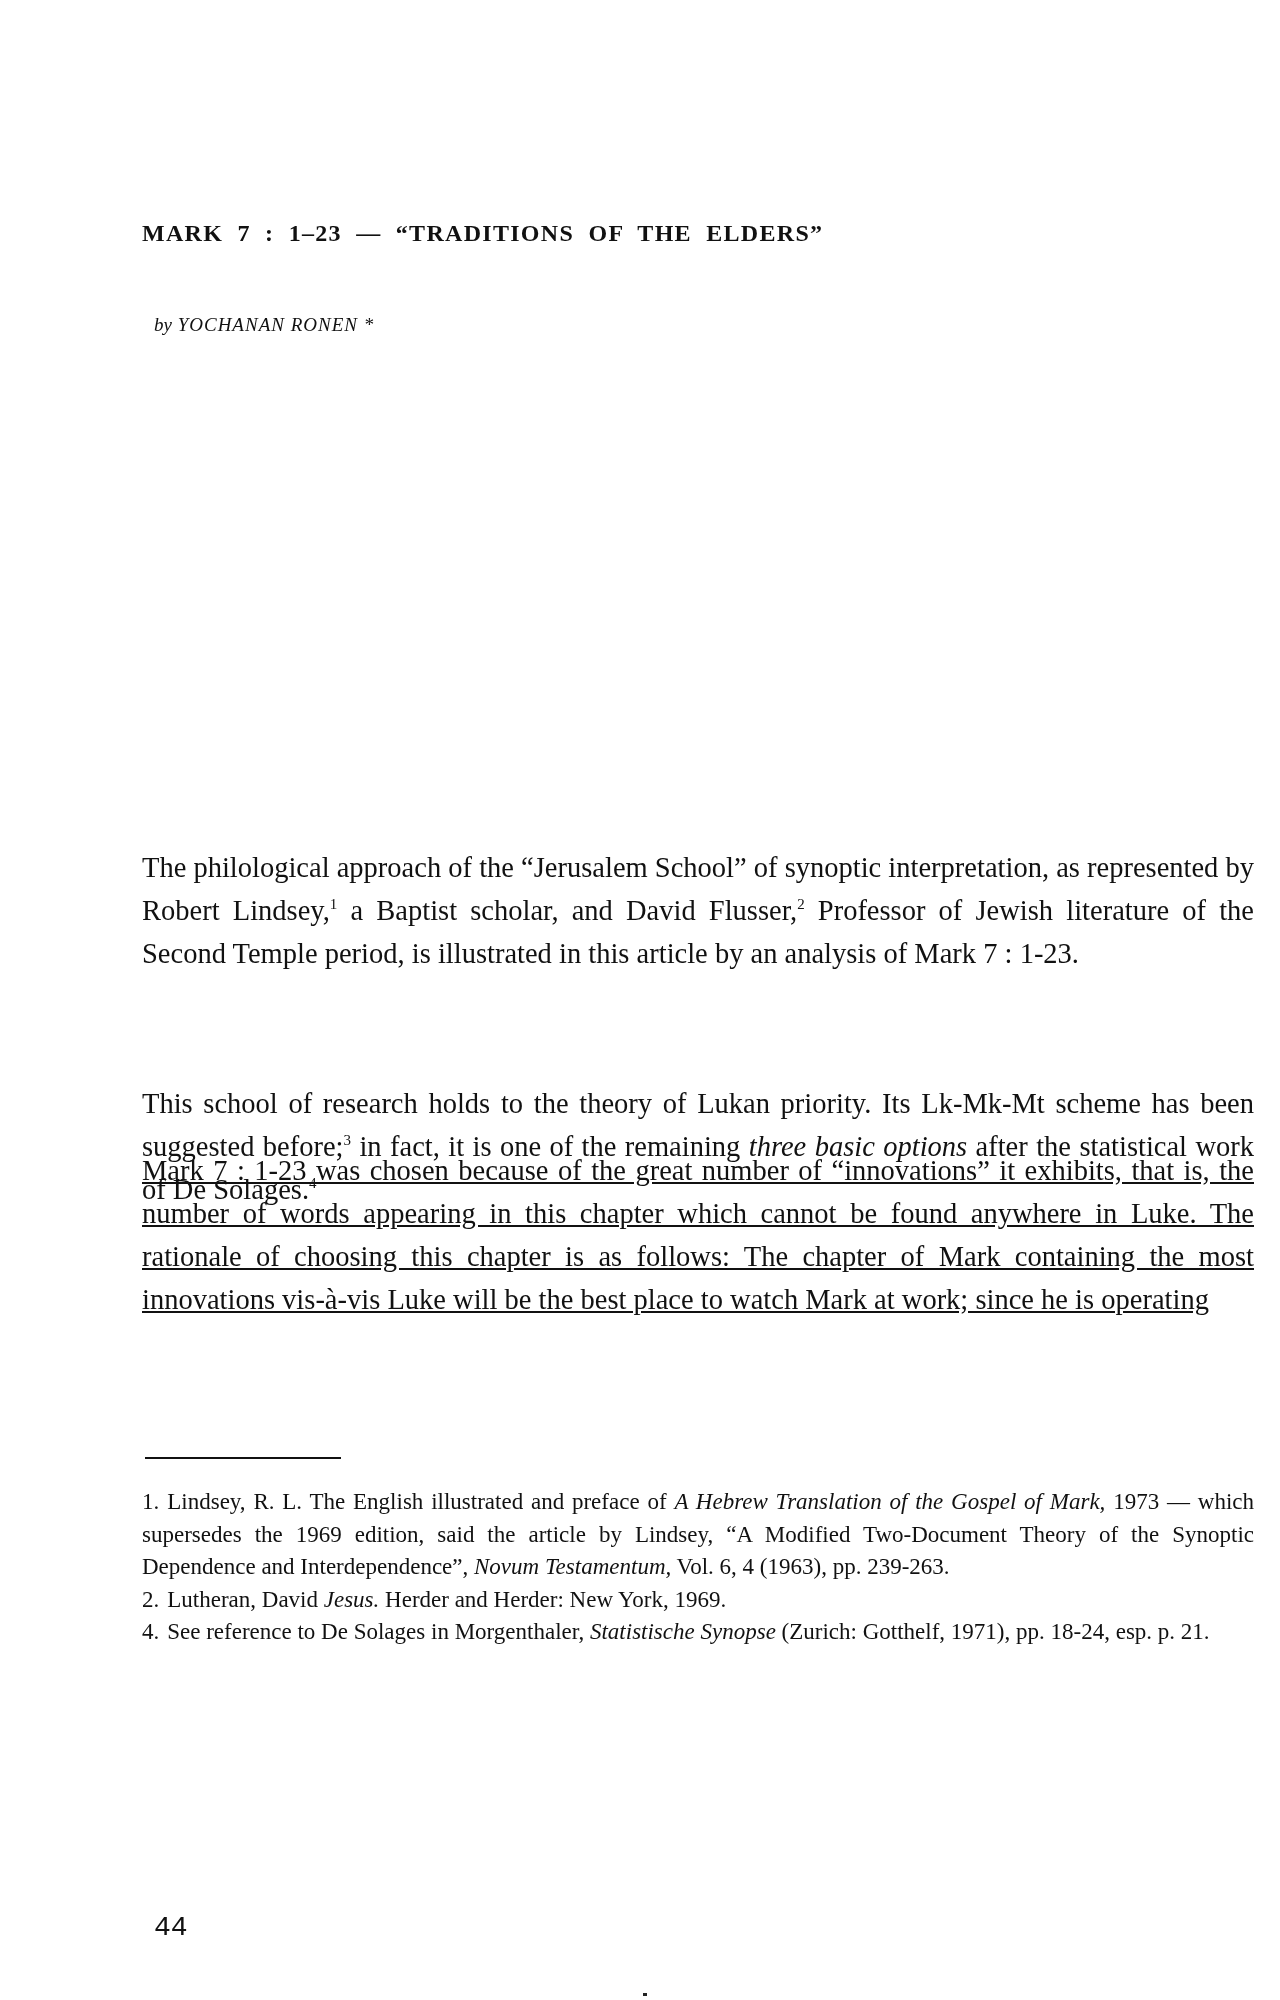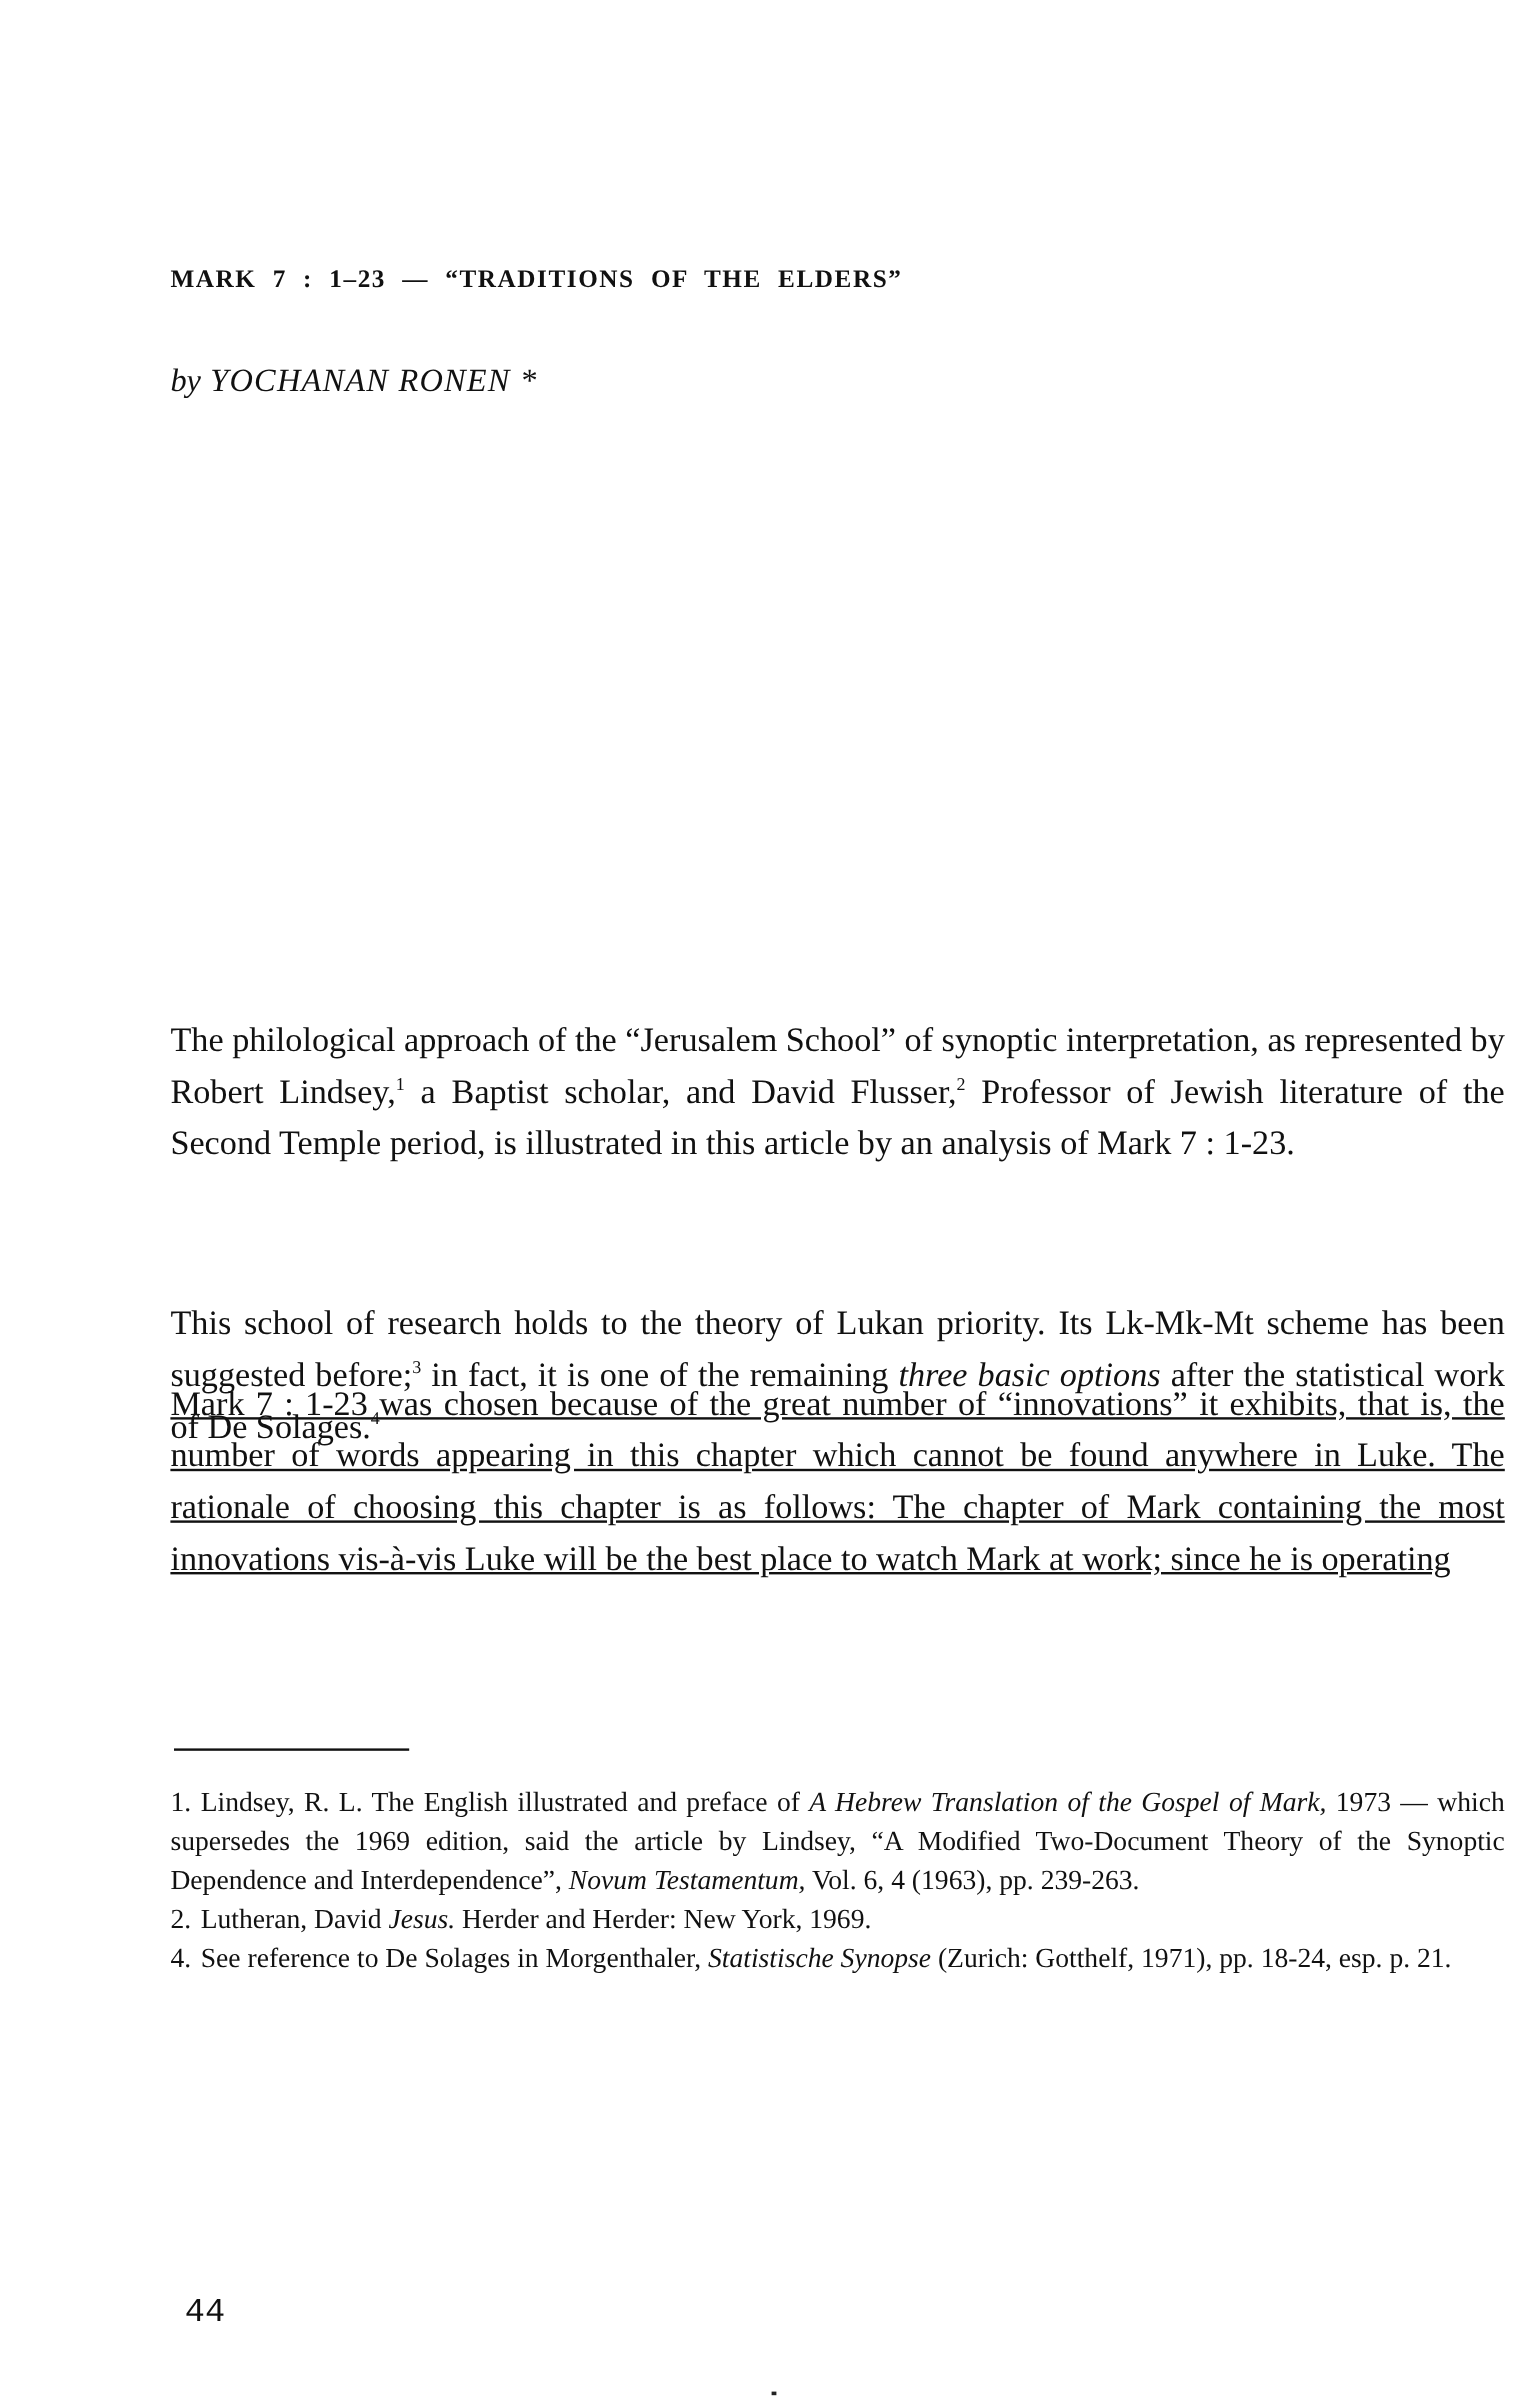--- a/index.html
+++ b/index.html
@@ -3,25 +3,25 @@
 <meta charset="utf-8">
 <style>
   html, body { margin: 0; padding: 0; background: #ffffff; }
   body {
     width: 1280px; height: 2000px; position: relative; overflow: hidden;
     font-family: "Liberation Serif", "DejaVu Serif", serif; color: #111111;
   }
   .page-title {
     position: absolute; left: 142px; top: 220px; margin: 0;
     font-family: "Liberation Serif", serif; font-weight: bold;
-    font-size: 21px; letter-spacing: 1.3px; word-spacing: 7px; white-space: nowrap;
+    font-size: 24px; letter-spacing: 1.3px; word-spacing: 7px; white-space: nowrap;
   }
   .byline {
-    position: absolute; left: 142px; top: 302px; margin: 0;
-    font-style: italic; font-size: 27px; letter-spacing: 1px; white-space: nowrap;
+    position: absolute; left: 142px; top: 302px; margin: 12px;
+    font-style: italic; font-size: 19px; letter-spacing: 1px; white-space: nowrap;
   }
   .byline .by { letter-spacing: 0; }
   .body-text {
     position: absolute; left: 142px; width: 1112px;
     font-size: 28.5px; line-height: 43px; text-align: justify; margin: 0;
   }
   #para-1 { top: 846px; }
   #para-2 { top: 1082px; }
   #para-3 { top: 1149px; text-decoration: underline; }
   sup { font-size: 15px; line-height: 0; vertical-align: 11px; }

